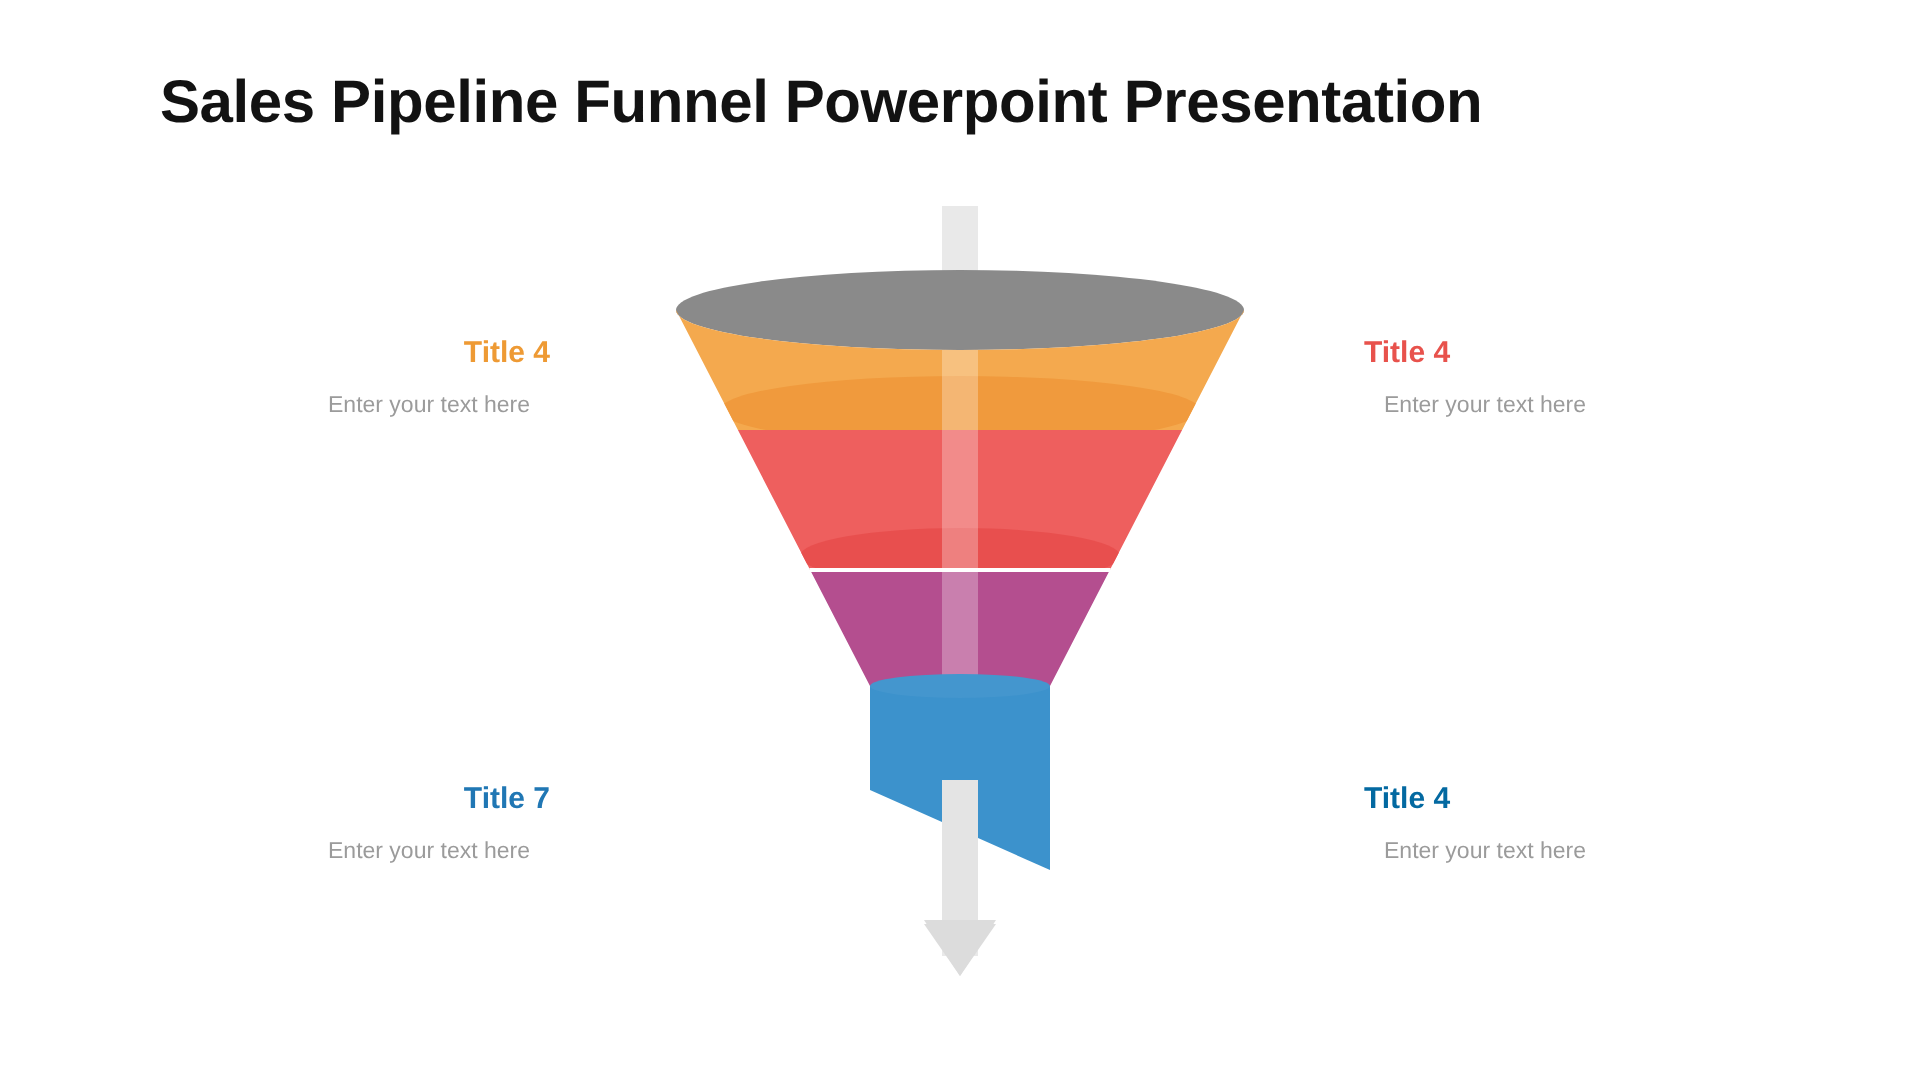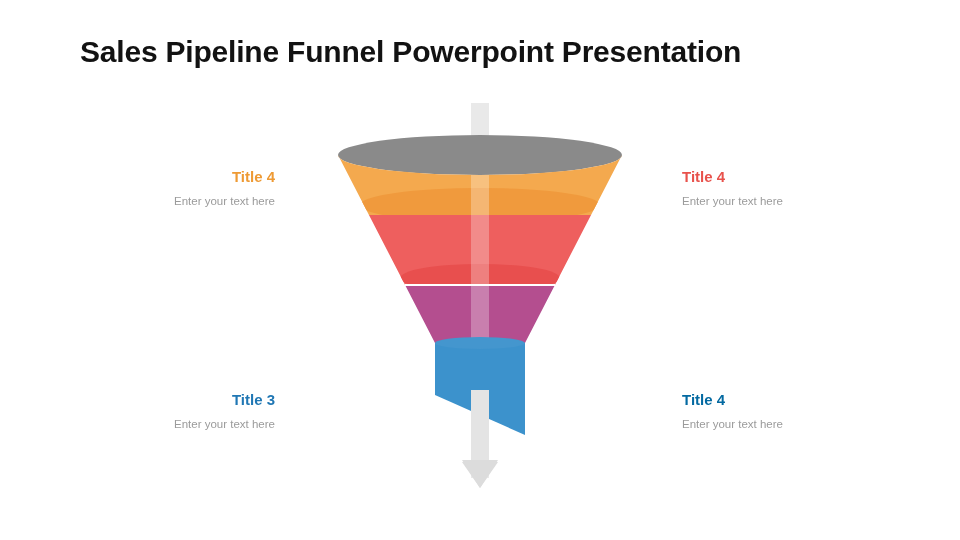--- a/index.html
+++ b/index.html
@@ -48,21 +48,21 @@
     font-size: 15px;
     font-weight: bold;
     line-height: 18px;
     margin: 0 0 8px 0;
   }
   .label-sub {
     font-size: 11.5px;
     font-weight: normal;
     color: #9b9b9b;
     line-height: 14px;
-    margin: 0;
+    margin: 10px;
   }
 
   #lbl-2 { left: 55px;  top: 168px; }
   #lbl-3 { left: 55px;  top: 391px; }
   #lbl-1 { left: 682px; top: 168px; }
   #lbl-4 { left: 682px; top: 391px; }
 
   #funnel-graphic {
     position: absolute;
     left: 300px;
@@ -138,21 +138,21 @@
     <p class="label-title" style="color:#EE9A34">Title 4</p>
     <p class="label-sub">Enter your text here</p>
   </div>
 
   <div class="label-block align-left" id="lbl-1">
     <p class="label-title" style="color:#E8524C">Title 4</p>
     <p class="label-sub">Enter your text here</p>
   </div>
 
   <div class="label-block align-right" id="lbl-3">
-    <p class="label-title" style="color:#2077B4">Title 3</p>
+    <p class="label-title" style="color:#2077B4">Title 7</p>
     <p class="label-sub">Enter your text here</p>
   </div>
 
   <div class="label-block align-left" id="lbl-4">
     <p class="label-title" style="color:#0369a1">Title 4</p>
     <p class="label-sub">Enter your text here</p>
   </div>
 
 </div>
 

